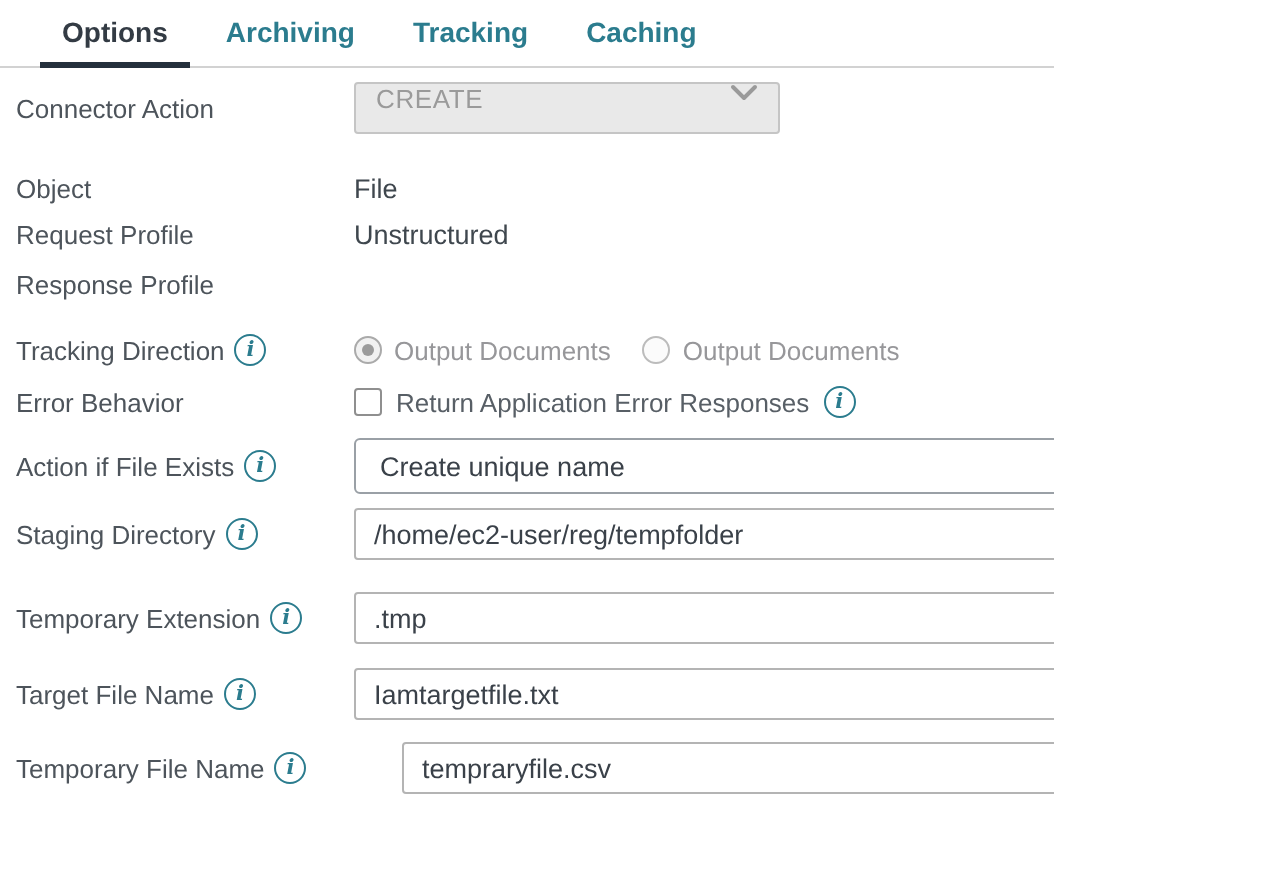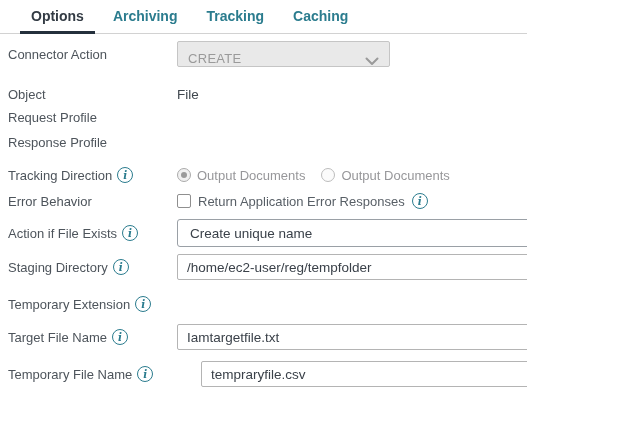--- a/index.html
+++ b/index.html
@@ -33,21 +33,21 @@
   .info{
     flex:0 0 16px;width:16px;height:16px;border-radius:50%;
     border:1px solid #2b7c8e;color:#2b7c8e;box-sizing:border-box;
     display:inline-flex;align-items:center;justify-content:center;
     font-family:"DejaVu Serif",serif;font-style:italic;font-weight:700;
     font-size:10.5px;line-height:1;cursor:pointer;
   }
   
   .select-disabled{
     width:213px;height:26px;background:#e9e9e9;border:1px solid #c5c5c5;
-    border-radius:2px;display:flex;align-items:flex-end;box-sizing:border-box;
+    border-radius:2px;display:flex;align-items:flex-start;box-sizing:border-box;
     padding:0 10px;color:#9a9a9a;font-size:13px;letter-spacing:.3px;
   }
   .select-disabled .sel-text{flex:1;}
   .select-active{
     width:411px;height:28px;background:#fff;border:1px solid #9aa0a6;
     border-radius:3px;display:flex;align-items:center;box-sizing:border-box;
     padding:0 12px;color:#3a4149;font-size:13.5px;cursor:pointer;
   }
   .select-active .sel-text{flex:1;}
   .text-input{
@@ -129,20 +129,23 @@
       </div>
       <div class="control-cell">
         <span class="static-value">File</span>
       </div>
     </div>
 
     <div class="row row-request-profile">
       <div class="label-cell">
         <span>Request Profile</span>
       </div>
+      <div class="control-cell">
+        <span class="static-value">Unstructured</span>
+      </div>
     </div>
 
     <div class="row row-response-profile">
       <div class="label-cell">
         <span>Response Profile</span>
       </div>
     </div>
 
     <div class="row row-tracking-direction">
       <div class="label-cell">
@@ -202,20 +205,23 @@
       <div class="control-cell">
         <input class="text-input" type="text" value="/home/ec2-user/reg/tempfolder" style="">
       </div>
     </div>
 
     <div class="row row-temporary-extension">
       <div class="label-cell">
         <span>Temporary Extension</span>
         <span class="info">i</span>
       </div>
+      <div class="control-cell">
+        <input class="text-input" type="text" value=".tmp" style="">
+      </div>
     </div>
 
     <div class="row row-target-file-name">
       <div class="label-cell">
         <span>Target File Name</span>
         <span class="info">i</span>
       </div>
       <div class="control-cell">
         <input class="text-input" type="text" value="Iamtargetfile.txt" style="">
       </div>

